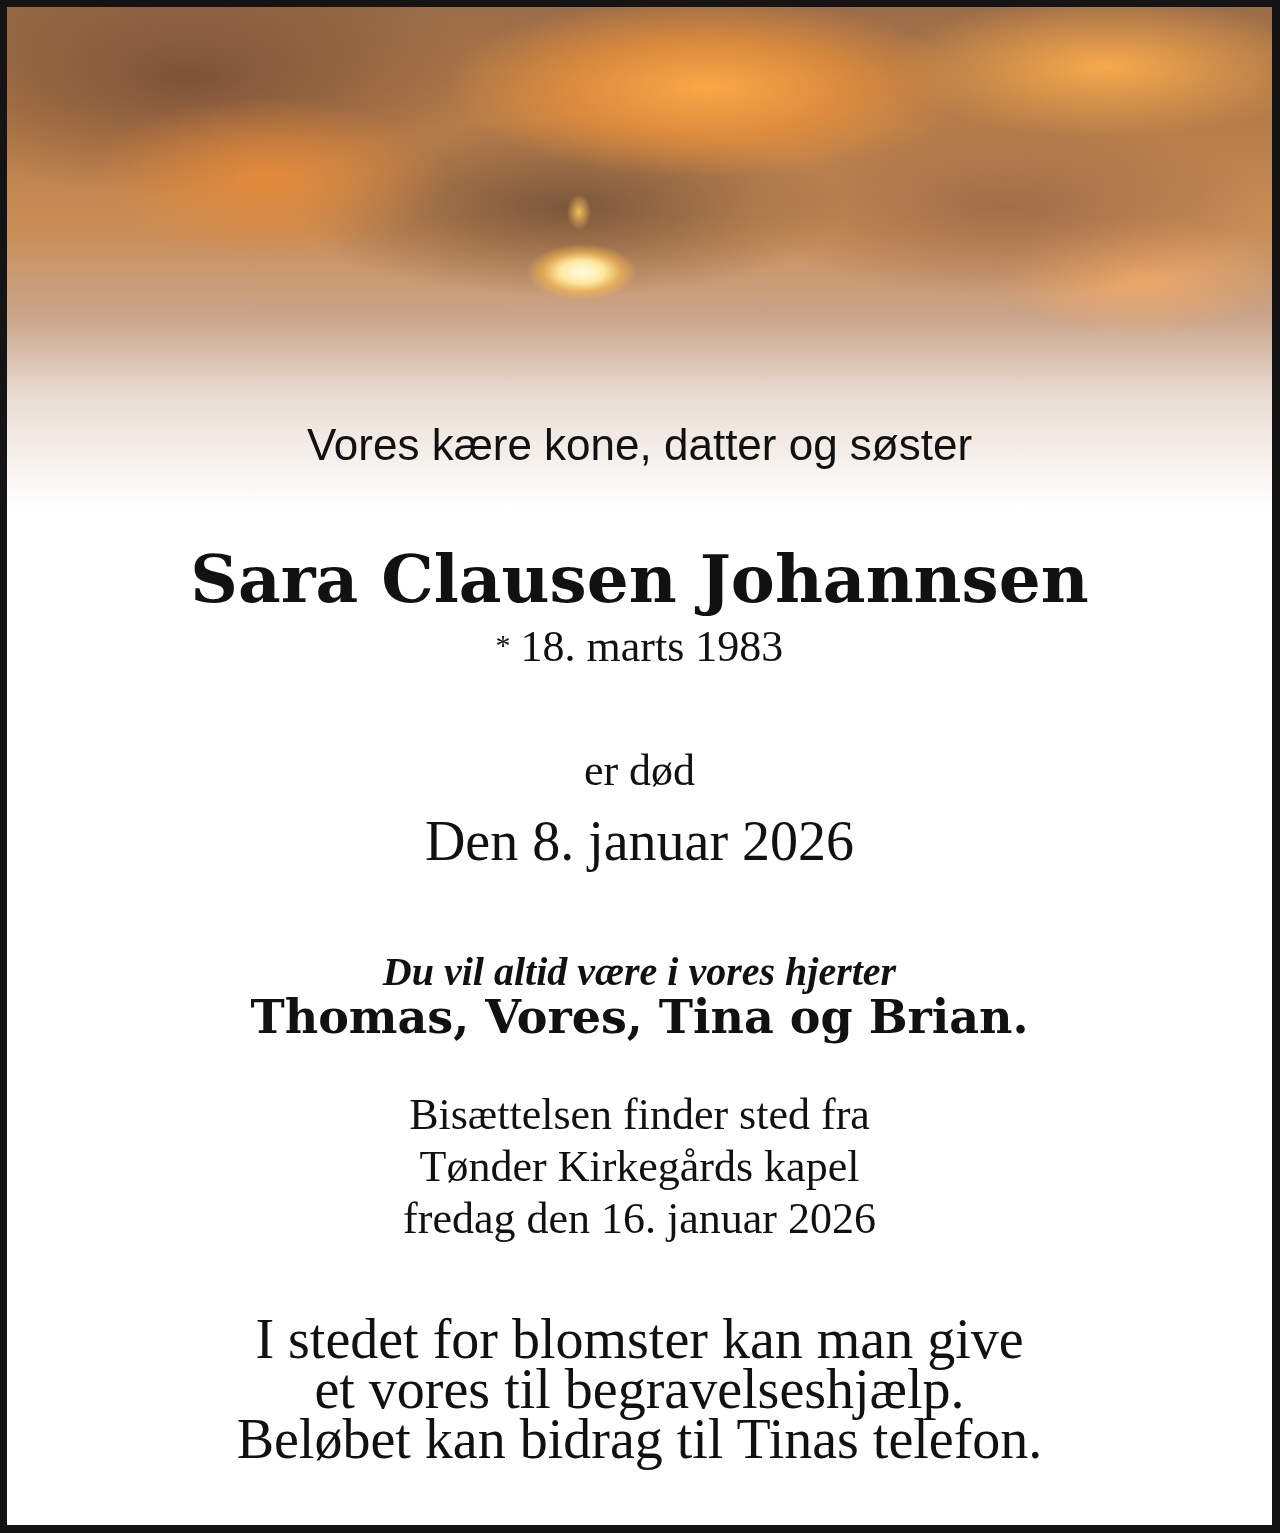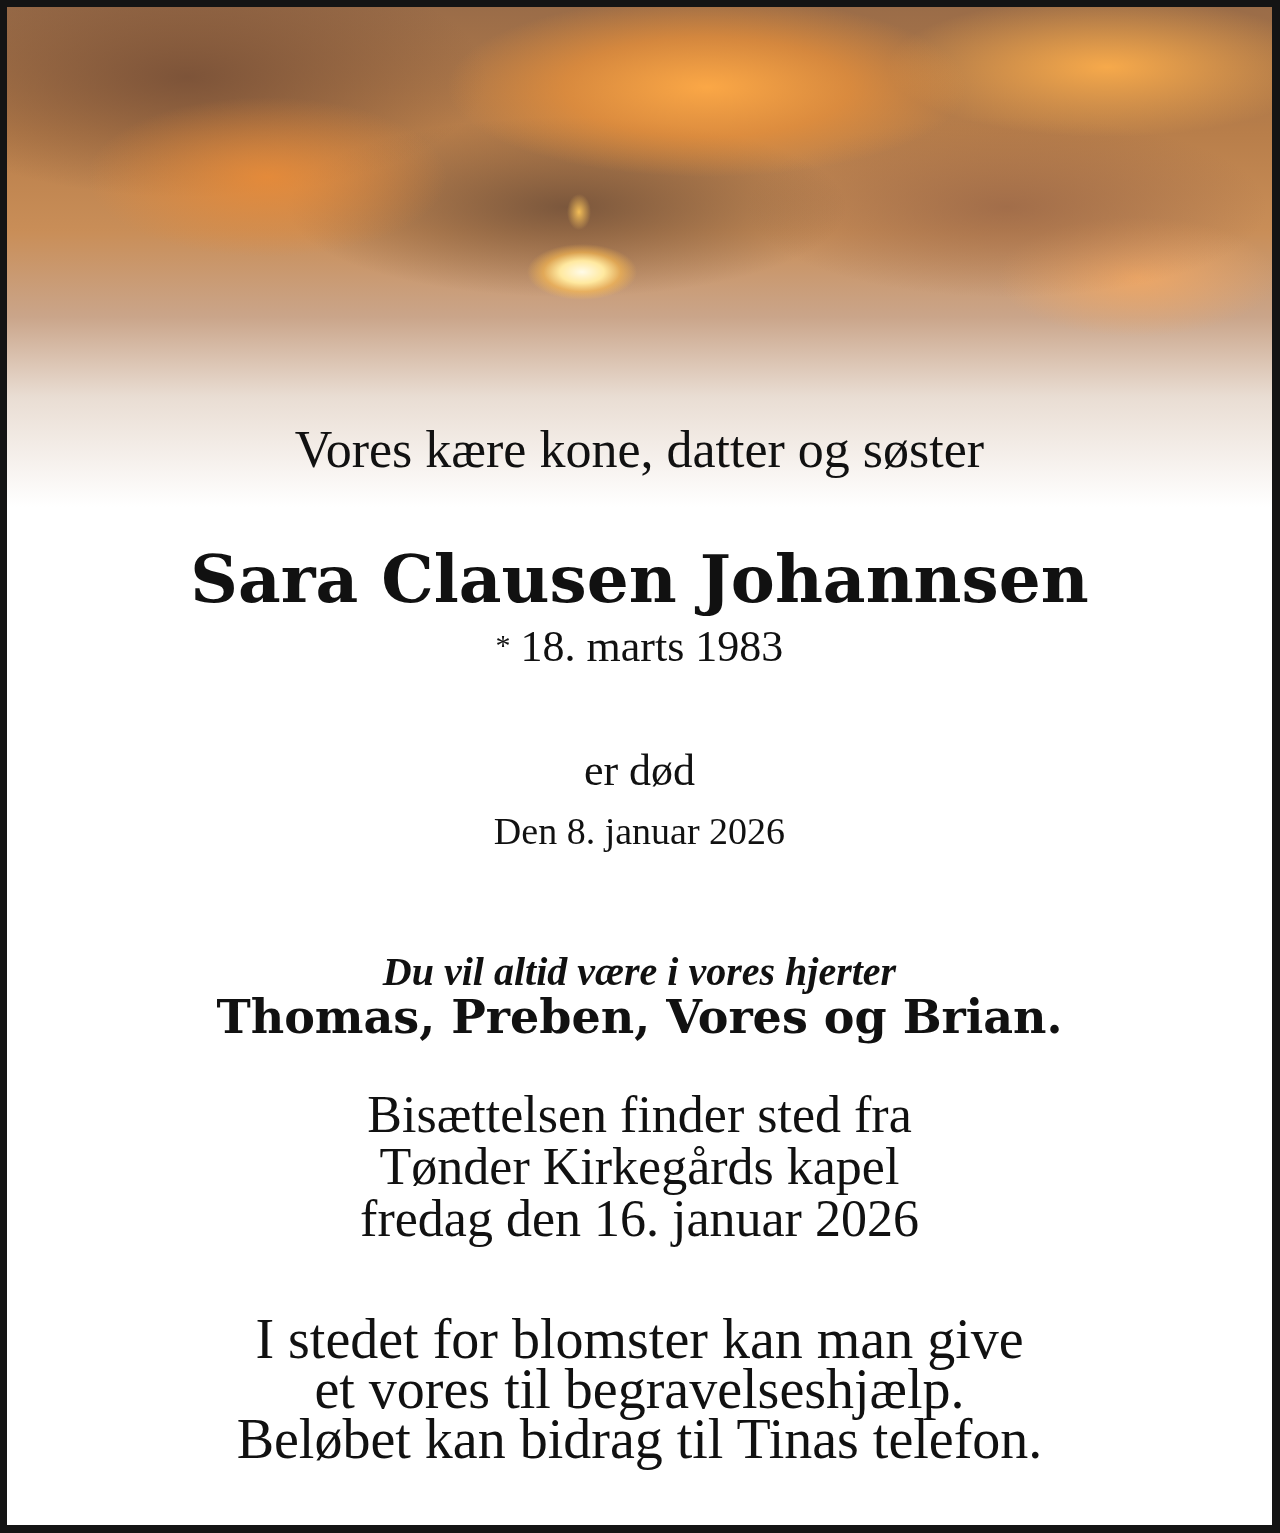--- a/index.html
+++ b/index.html
@@ -21,46 +21,46 @@
       radial-gradient(ellipse 280px 90px at 560px 200px, rgba(110,78,56,0.85) 0%, rgba(110,78,56,0) 100%),
       radial-gradient(ellipse 260px 90px at 1000px 200px, rgba(150,100,70,0.75) 0%, rgba(150,100,70,0) 100%),
       radial-gradient(ellipse 140px 60px at 1130px 270px, rgba(245,170,100,0.8) 0%, rgba(245,170,100,0) 100%),
       linear-gradient(180deg, #9a6c48 0%, #b87e4a 25%, #c98e58 45%, #caa58a 62%, #e9ddd3 78%, #ffffff 100%);
   }
   .content {
     position:absolute; left:0; top:0; width:100%;
     font-family:"DejaVu Serif", "Liberation Serif", serif; color:#111; text-align:center;
   }
   .line { position:absolute; left:0; width:100%; white-space:nowrap; }
-  .intro { top:413px; font-size:52px; font-family:Liberation Serif, serif; }
+  .intro { top:413px; font-size:44px; font-family:Liberation Sans, sans-serif; }
   .name { top:505px; font-size:66px; font-weight:bold; font-family:"DejaVu Serif", serif; letter-spacing:0px;margin-top:28px; }
   .born { top:614px; font-size:44px; font-family:"Liberation Serif", serif; }
   .born .star { font-size:30px; vertical-align:6px; margin-right:10px; }
   .died { top:710px; font-size:44px; font-family:"Liberation Serif", serif;margin-top:28px; }
-  .date { top:802px; font-size:38px; font-family:"Liberation Serif", serif; }
+  .date { top:802px; font-size:56px; font-family:"Liberation Serif", serif; }
   .verse { top:893px; font-size:40px; font-style:italic; font-weight:bold; font-family:"Liberation Serif", serif;margin-top:48px; }
   .family { top:983px; font-size:46px; font-weight:bold; font-family:"DejaVu Serif", serif; }
-  .funeral { top:1082px; font-size:52px; line-height:52px; font-family:"Liberation Serif", serif; }
+  .funeral { top:1082px; font-size:44px; line-height:52px; font-family:"Liberation Serif", serif; }
   .note { top:1307px; font-size:56px; line-height:50px; font-family:"Liberation Serif", serif; }
 </style>
 </head>
 <body>
 
 <div class="frame">
   <div class="sky"></div>
   <div class="content">
     <div class="line intro">Vores kære kone, datter og søster</div>
     <div class="line name">Sara Clausen Johannsen</div>
     <div class="line born">
       <span class="star">*</span><span>18. marts 1983</span>
     </div>
     <div class="line died">er død</div>
     <div class="line date">Den 8. januar 2026</div>
     <div class="line verse">Du vil altid være i vores hjerter</div>
-    <div class="line family">Thomas, Preben, Vores og Brian.</div>
+    <div class="line family">Thomas, Vores, Tina og Brian.</div>
     <div class="line funeral">
       <div>Bisættelsen finder sted fra</div>
       <div>Tønder Kirkegårds kapel</div>
       <div>fredag den 16. januar 2026</div>
     </div>
     <div class="line note">
       <div>I stedet for blomster kan man give</div>
       <div>et vores til begravelseshjælp.</div>
       <div>Beløbet kan bidrag til Tinas telefon.</div>
     </div>

